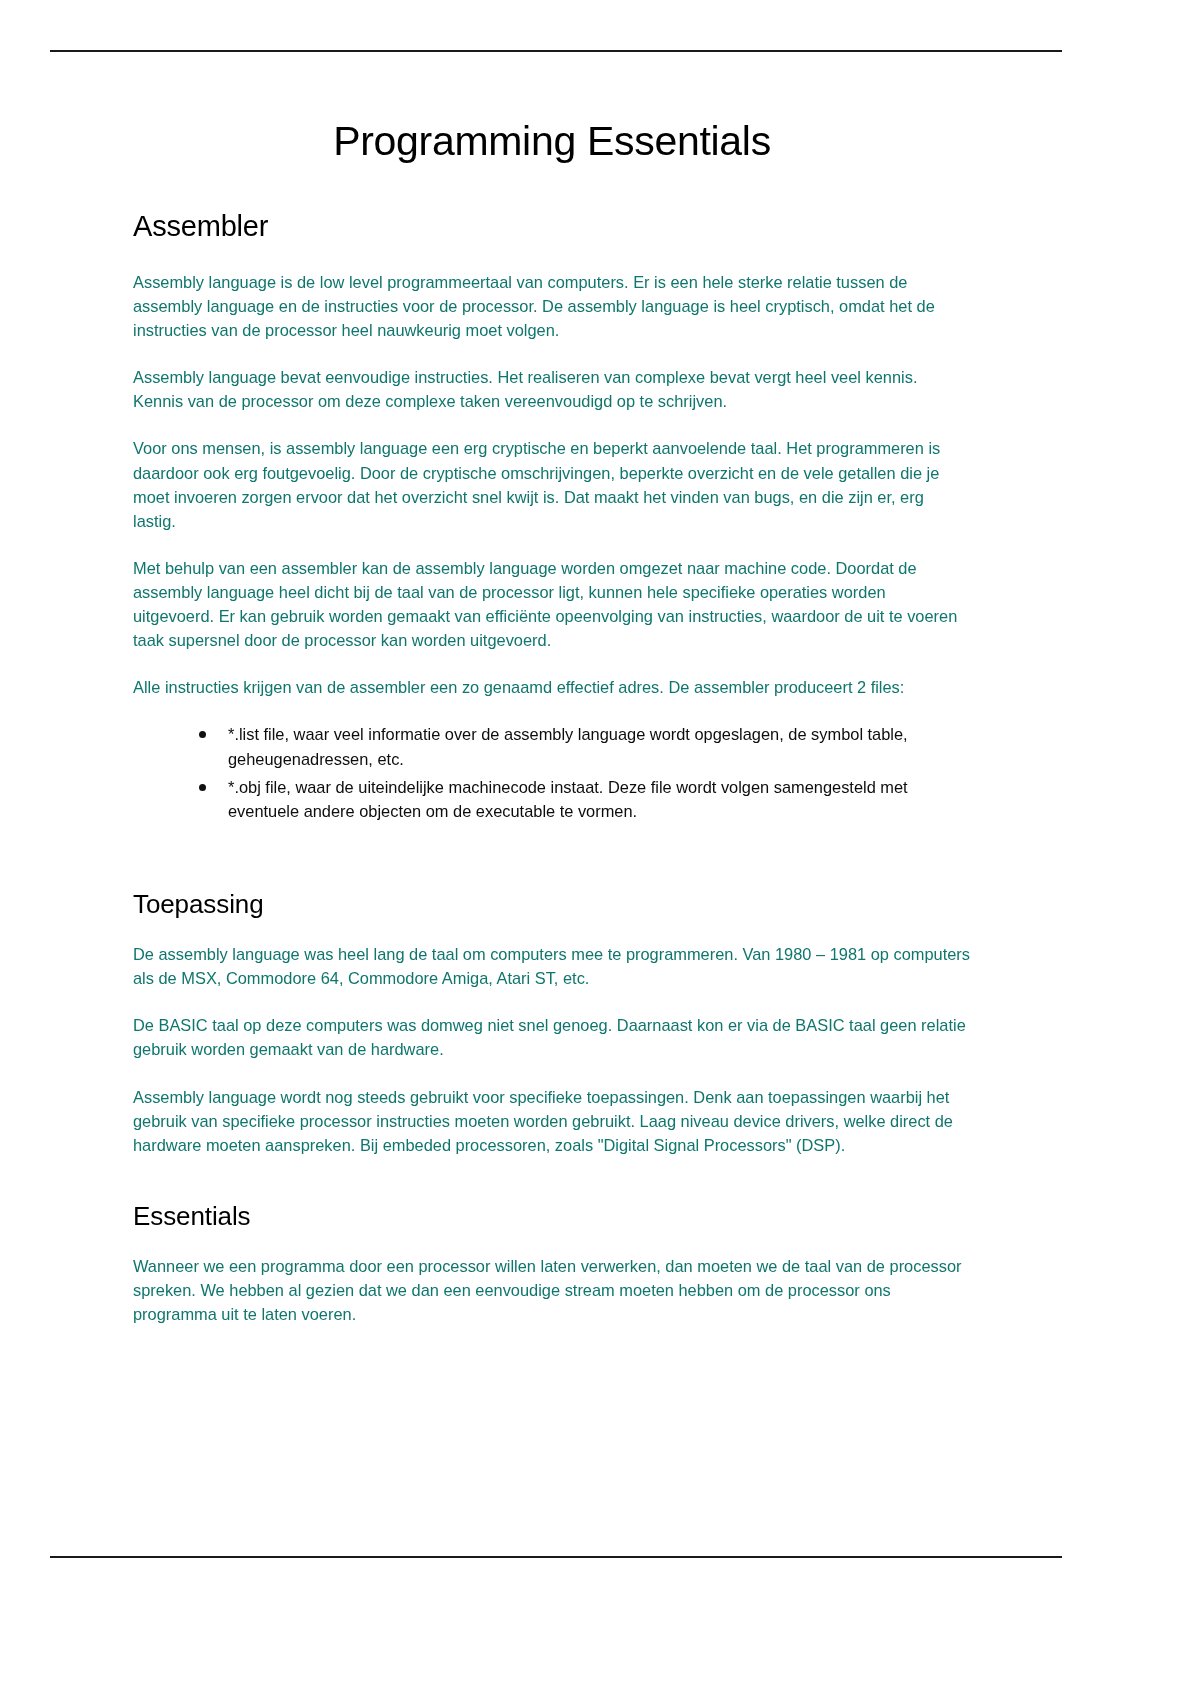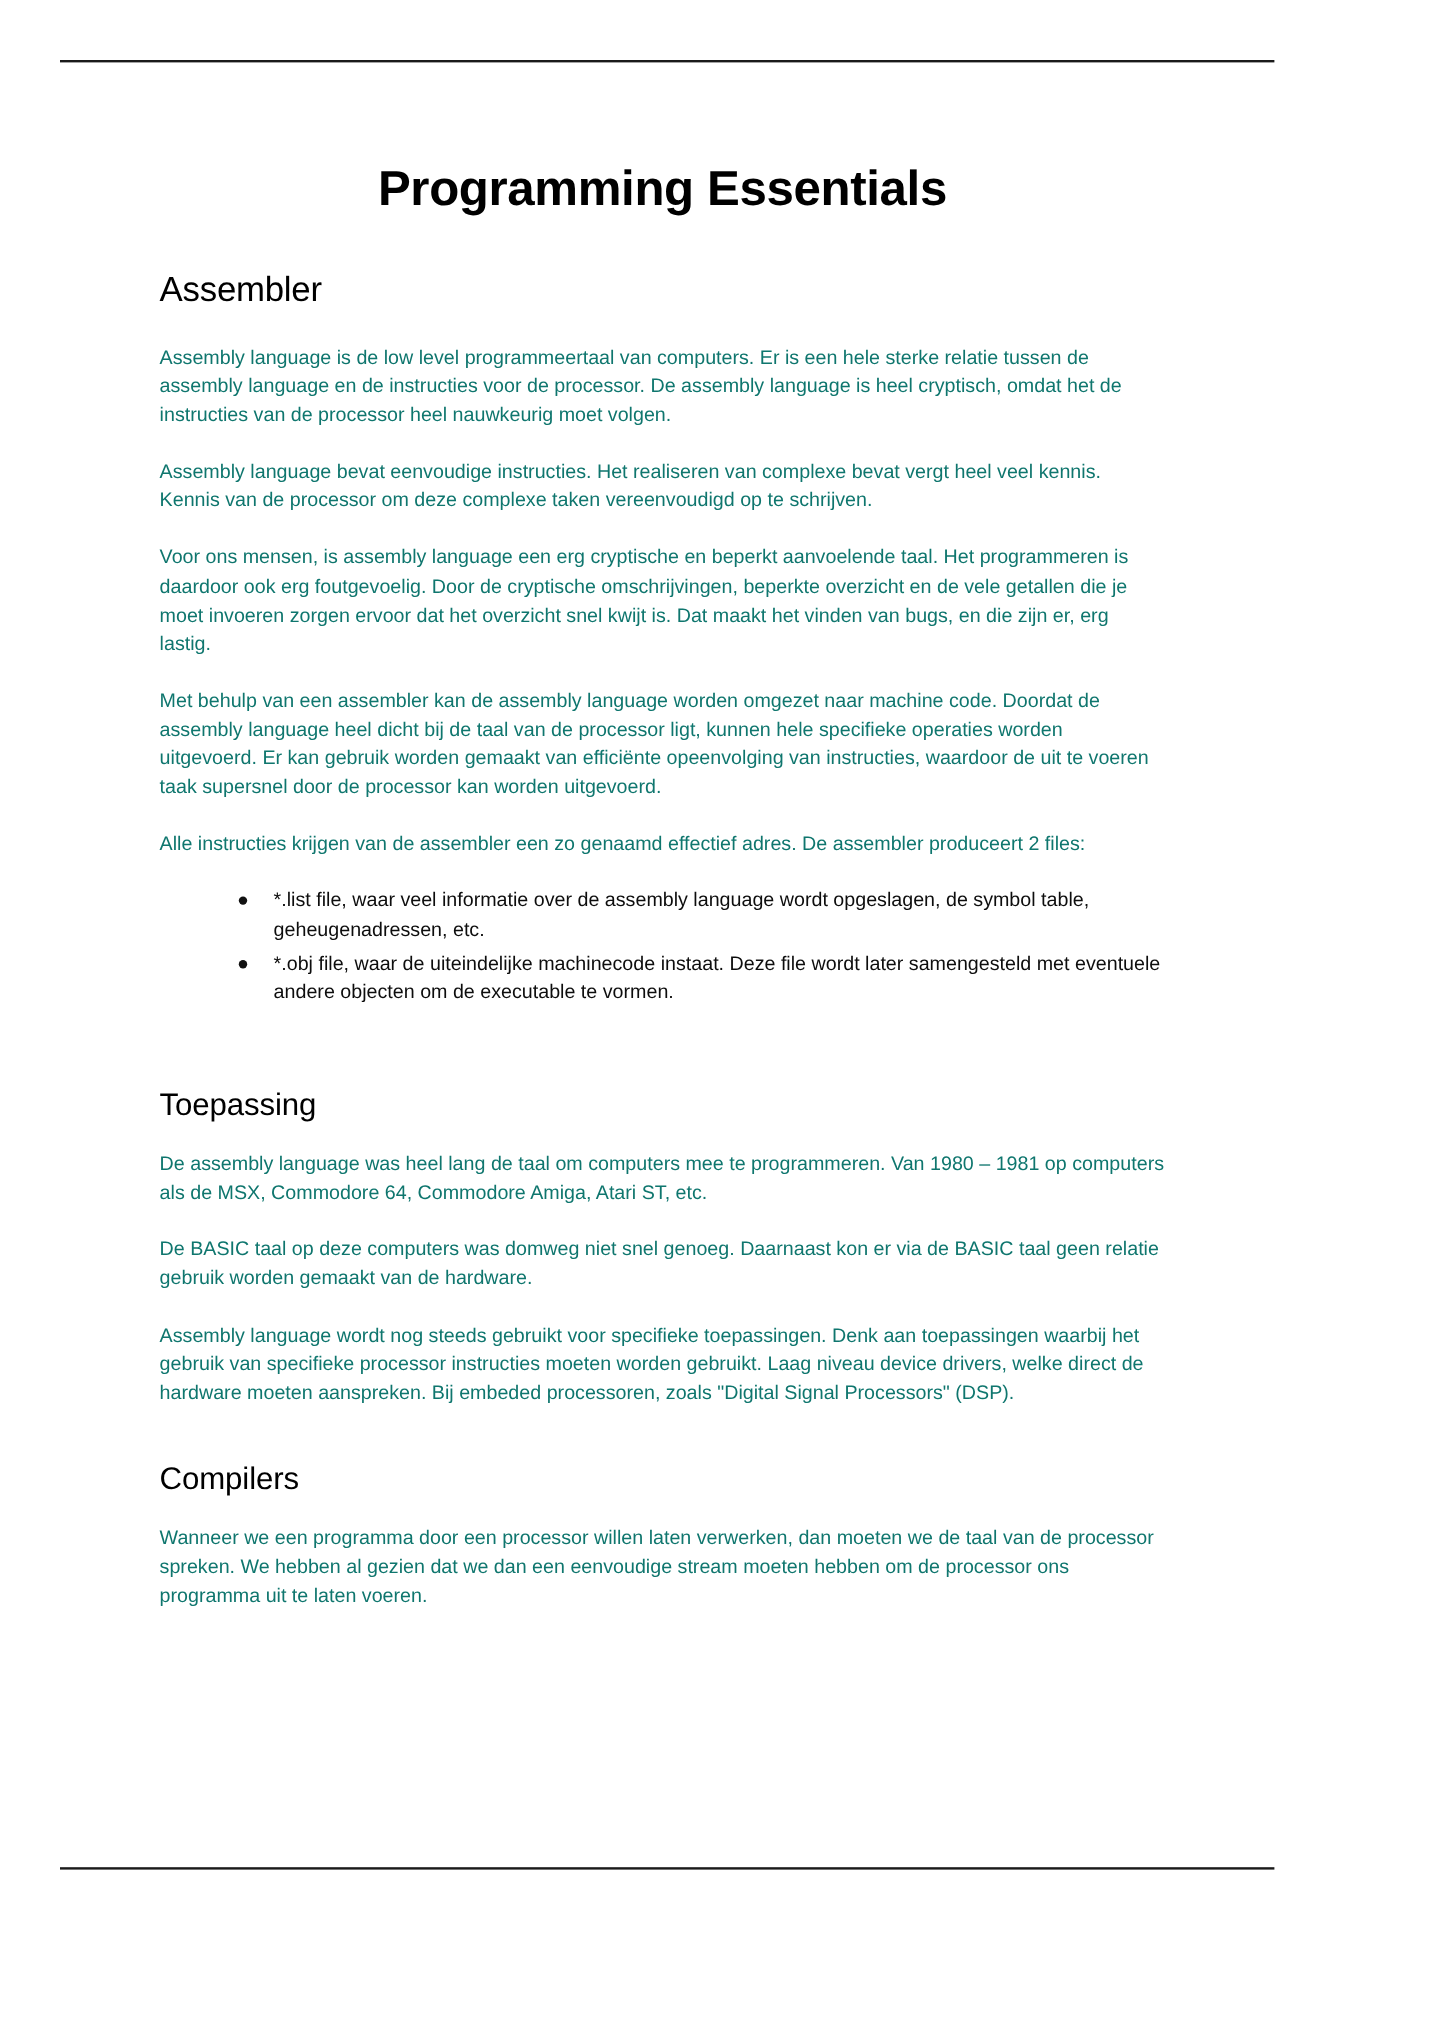--- a/index.html
+++ b/index.html
@@ -36,24 +36,24 @@
 
   .content {
     position: absolute;
     left: 133px;
     top: 118px;
     width: 838px;
   }
 
   .doc-title {
     font-size: 41px;
-    font-weight: bold;
+    font-weight: normal;
     text-align: center;
     letter-spacing: -0.3px;
-    margin: 16px 0 44px 0;
+    margin: 0 0 44px 0;
     line-height: 1.15;
     color: #000;
   }
 
   h2.section-title {
     font-size: 29px;
     font-weight: normal;
     margin: 0 0 26px 0;
     line-height: 1.2;
     letter-spacing: -0.2px;
@@ -119,35 +119,35 @@
       <h2 class="section-title">Assembler</h2>
 
       <p class="body-text">Assembly language is de low level programmeertaal van computers. Er is een hele sterke relatie tussen de assembly language en de instructies voor de processor. De assembly language is heel cryptisch, omdat het de instructies van de processor heel nauwkeurig moet volgen.</p>
       <p class="body-text">Assembly language bevat eenvoudige instructies. Het realiseren van complexe bevat vergt heel veel kennis. Kennis van de processor om deze complexe taken vereenvoudigd op te schrijven.</p>
       <p class="body-text">Voor ons mensen, is assembly language een erg cryptische en beperkt aanvoelende taal. Het programmeren is daardoor ook erg foutgevoelig. Door de cryptische omschrijvingen, beperkte overzicht en de vele getallen die je moet invoeren zorgen ervoor dat het overzicht snel kwijt is. Dat maakt het vinden van bugs, en die zijn er, erg lastig.</p>
       <p class="body-text">Met behulp van een assembler kan de assembly language worden omgezet naar machine code. Doordat de assembly language heel dicht bij de taal van de processor ligt, kunnen hele specifieke operaties worden uitgevoerd. Er kan gebruik worden gemaakt van efficiënte opeenvolging van instructies, waardoor de uit te voeren taak supersnel door de processor kan worden uitgevoerd.</p>
       <p class="body-text">Alle instructies krijgen van de assembler een zo genaamd effectief adres. De assembler produceert 2 files:</p>
 
       <ul class="bullets">
         <li>*.list file, waar veel informatie over de assembly language wordt opgeslagen, de symbol table, geheugenadressen, etc.</li>
-        <li>*.obj file, waar de uiteindelijke machinecode instaat. Deze file wordt later samengesteld met eventuele andere objecten om de executable te vormen.</li>
+        <li>*.obj file, waar de uiteindelijke machinecode instaat. Deze file wordt volgen samengesteld met eventuele andere objecten om de executable te vormen.</li>
       </ul>
       <div class="spacer-after-list"></div>
     </section>
 
     <section>
       <h3 class="subsection-title">Toepassing</h3>
 
       <p class="body-text">De assembly language was heel lang de taal om computers mee te programmeren. Van 1980 – 1981 op computers als de MSX, Commodore 64, Commodore Amiga, Atari ST, etc.</p>
       <p class="body-text">De BASIC taal op deze computers was domweg niet snel genoeg. Daarnaast kon er via de BASIC taal geen relatie gebruik worden gemaakt van de hardware.</p>
       <p class="body-text">Assembly language wordt nog steeds gebruikt voor specifieke toepassingen. Denk aan toepassingen waarbij het gebruik van specifieke processor instructies moeten worden gebruikt. Laag niveau device drivers, welke direct de hardware moeten aanspreken. Bij embeded processoren, zoals "Digital Signal Processors" (DSP).</p>
     </section>
 
     <section>
-      <h3 class="subsection-title">Compilers</h3>
+      <h3 class="subsection-title">Essentials</h3>
 
       <p class="body-text">Wanneer we een programma door een processor willen laten verwerken, dan moeten we de taal van de processor spreken. We hebben al gezien dat we dan een eenvoudige stream moeten hebben om de processor ons programma uit te laten voeren.</p>
     </section>
 
   </div>
 
   <div class="rule rule-bottom"></div>
 
 </div>
 

